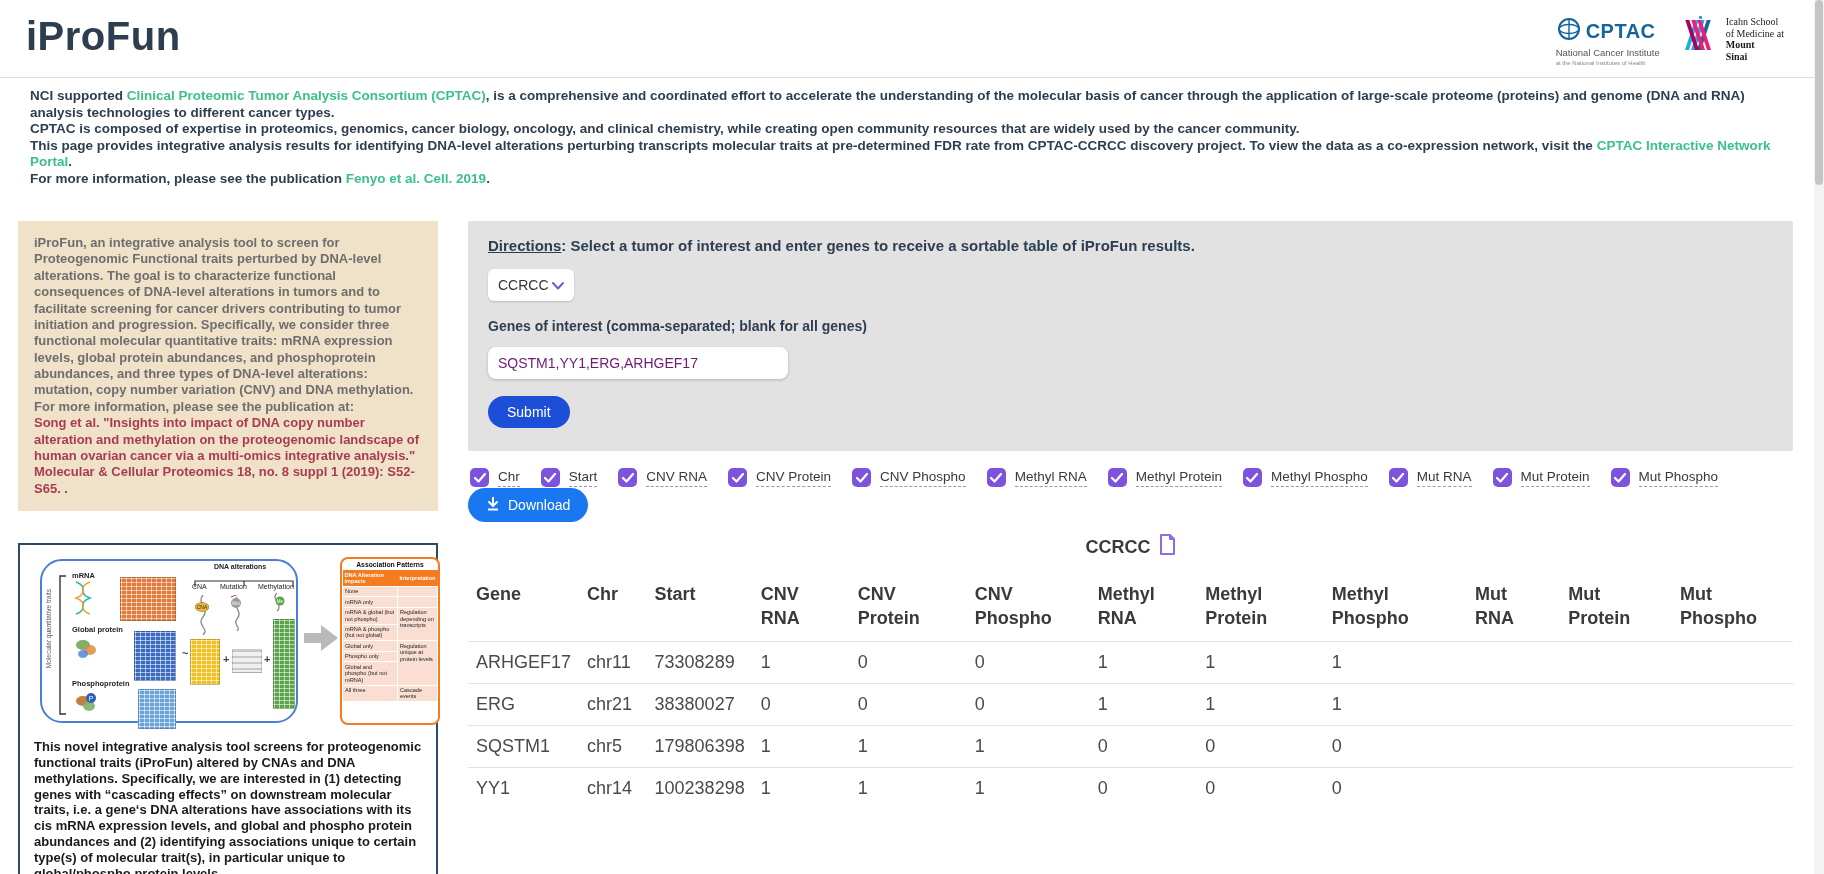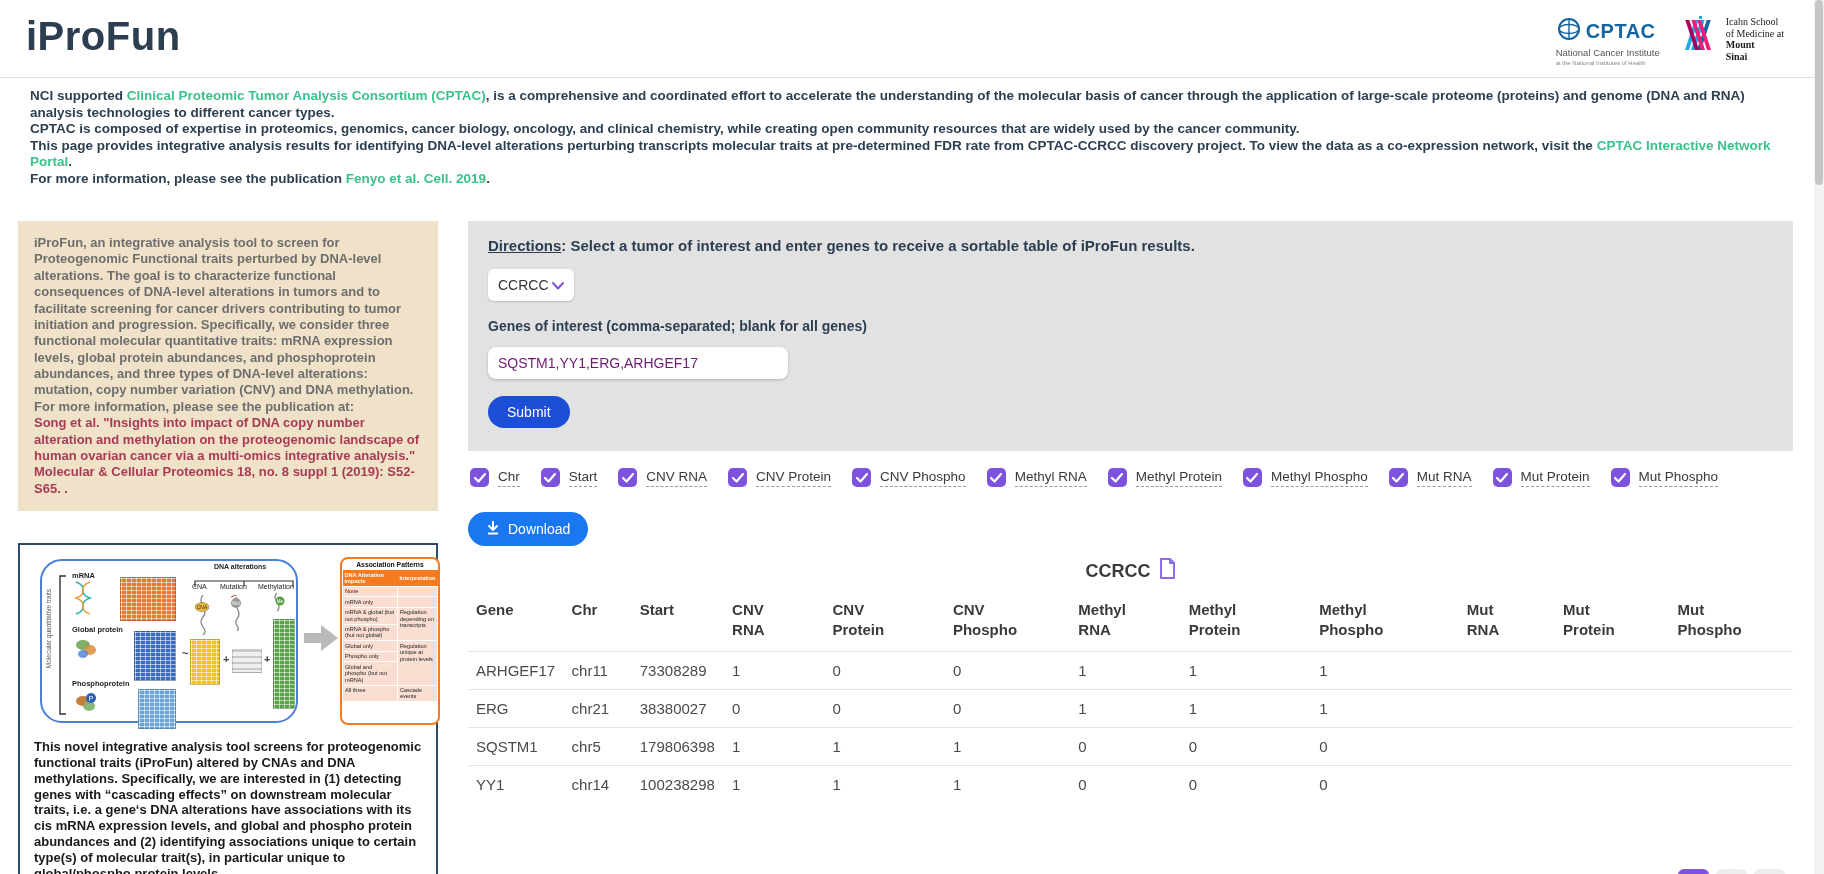--- a/index.html
+++ b/index.html
@@ -45,23 +45,23 @@
   .directions{font-size:15px;font-weight:bold;color:#2c3e50}
   .directions .u{text-decoration:underline}
   .select{background:#fff;border-radius:6px;width:86px;height:32px;display:inline-flex;align-items:center;justify-content:space-between;padding:0 10px;margin:15px 0 17px;font-size:14px;color:#333;box-shadow:0 1px 2px rgba(0,0,0,.18);cursor:pointer}
   .genes-label{font-size:14px;font-weight:bold;color:#2c3e50}
   .genes-input{display:block;margin-top:13px;width:300px;height:32px;border:none;border-radius:8px;padding:0 10px;font-size:14px;color:#701a75;box-shadow:0 1px 3px rgba(0,0,0,.22);outline:none}
   .submit{margin-top:17px;background:#1d4ed8;color:#fff;border:none;border-radius:17px;padding:8px 19px;font-size:14px;cursor:pointer}
   .checkrow{display:flex;align-items:center;margin:17px 0 0 2px}
   .checkitem{display:flex;align-items:center;margin-right:21px;cursor:pointer}
   .checkbox{width:19px;height:19px;background:#7d53de;border-radius:5px;display:flex;align-items:center;justify-content:center;flex:0 0 auto}
   .checklabel{font-size:13.5px;color:#3a3a3a;border-bottom:1px dashed #9a9a9a;padding-bottom:2px;margin-left:9px;white-space:nowrap}
-  .download{margin-top:25px;background:#1a77f2;color:#fff;border:none;border-radius:17px;padding:8px 18px;display:inline-flex;align-items:center;gap:8px;font-size:14px;cursor:pointer}
+  .download{margin-top:1px;background:#1a77f2;color:#fff;border:none;border-radius:17px;padding:8px 18px;display:inline-flex;align-items:center;gap:8px;font-size:14px;cursor:pointer}
   .tabletitle{display:flex;justify-content:center;align-items:center;gap:8px;margin-top:12px;font-size:18px;font-weight:bold;color:#3a3a3a}
-  table.results{width:100%;border-collapse:collapse;margin-top:10px;font-size:15px;color:#4a4a4a}
+  table.results{width:100%;border-collapse:collapse;margin-top:16px;font-size:18px;color:#4a4a4a}
   table.results th{text-align:left;vertical-align:top;font-weight:bold;color:#3a3a3a;padding:6px 8px 10px;line-height:1.35}
   table.results tbody tr{border-top:1px solid #e3e3e3}
   table.results td{padding:10px 8px;}
   .c1{width:95px}.c2{width:68px}.c3{width:92px}.c4{width:100px}.c5{width:120px}.c6{width:125px}
   .c7{width:110px}.c8{width:130px}.c9{width:147px}.c10{width:96px}.c11{width:114px}.c12{width:123px}
   .pagination{display:flex;justify-content:flex-end;gap:7px;margin-top:66px;padding-right:8px}
   .page{width:31px;height:31px;border-radius:6px;display:flex;align-items:center;justify-content:center;font-size:13.5px;cursor:pointer}
   .page.active{background:#7d53de;color:#fff}
   .page.nav{background:#ededed;color:#b3b3b3;font-size:15px;font-weight:bold}
   .scrollbar{position:absolute;right:0;top:0;width:10px;height:874px;background:#f3f3f3}

